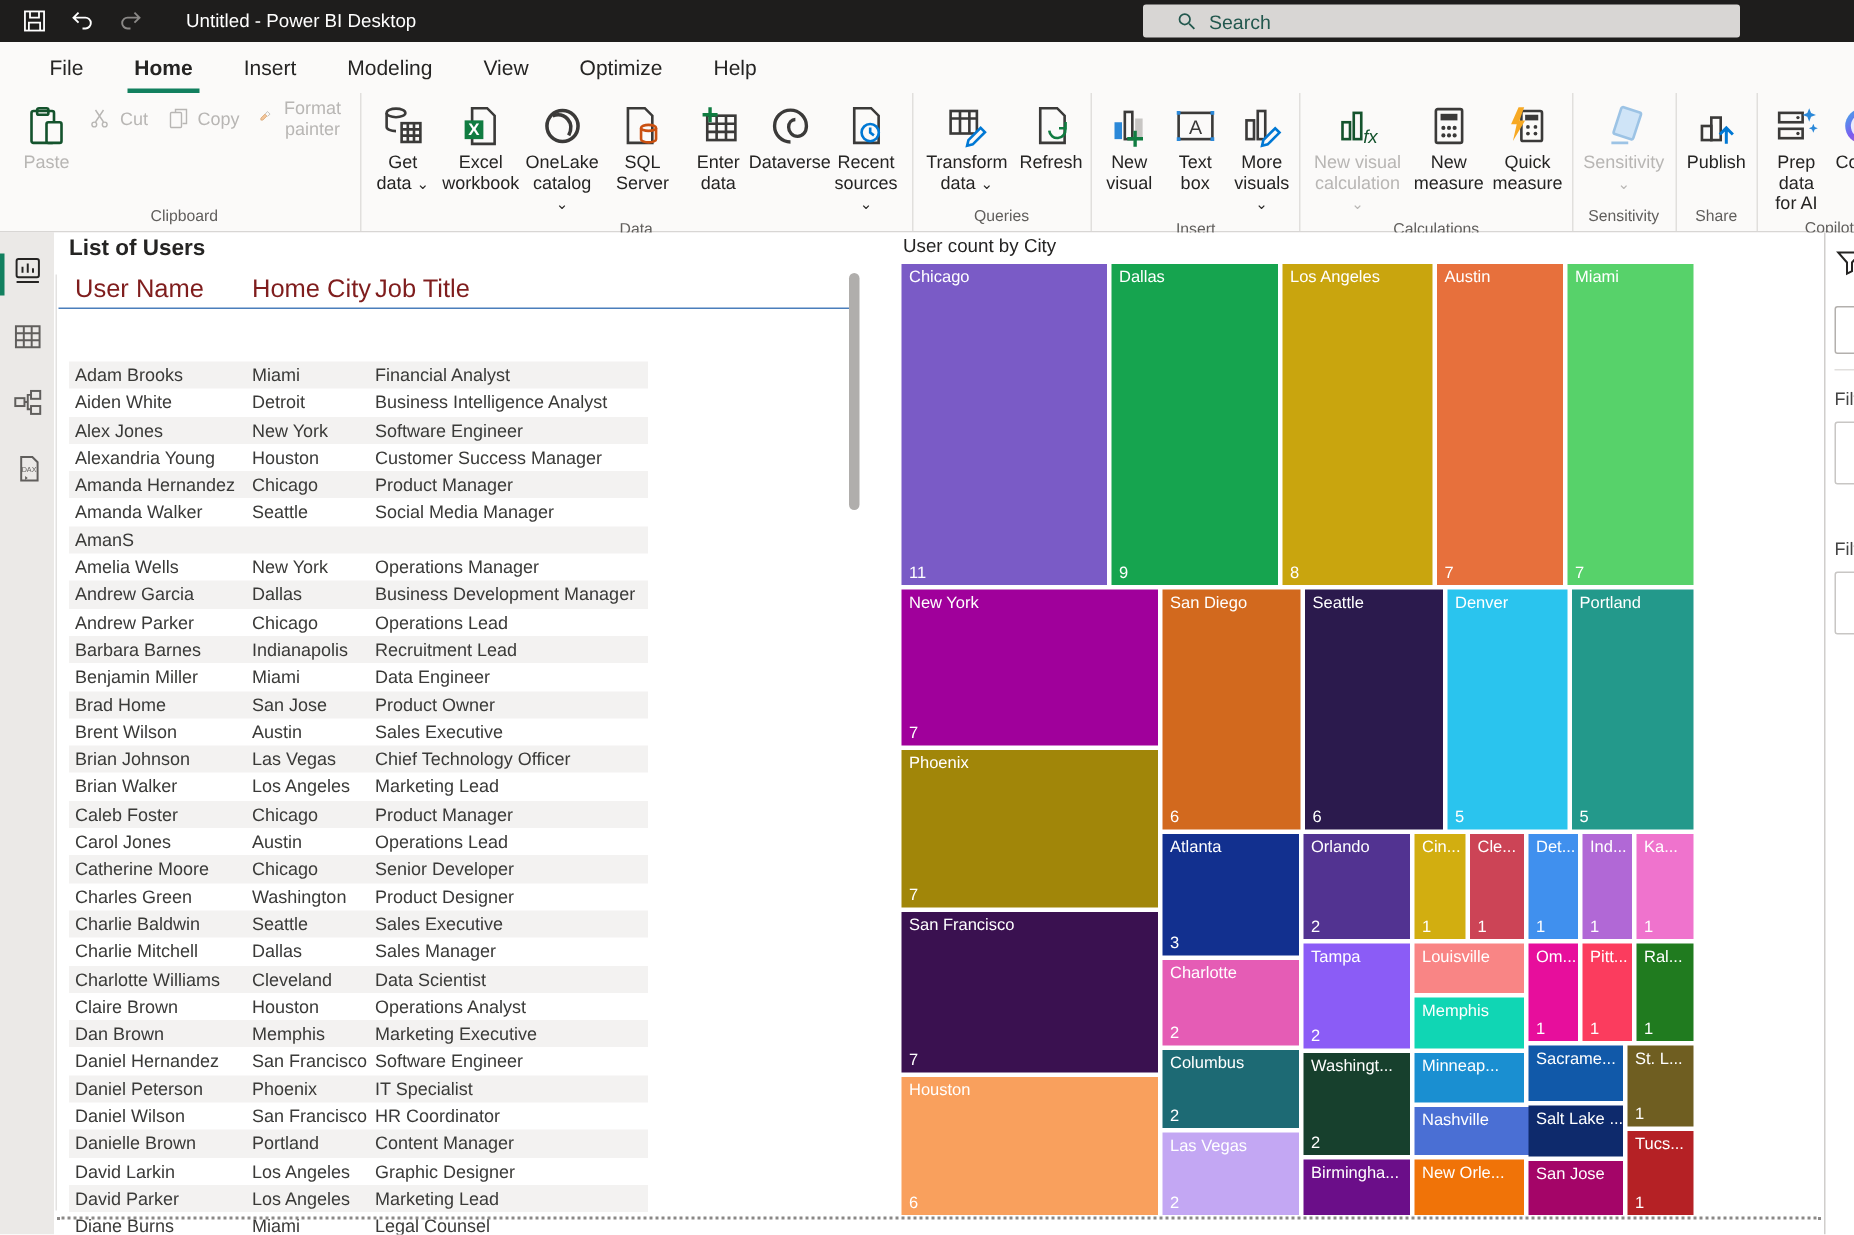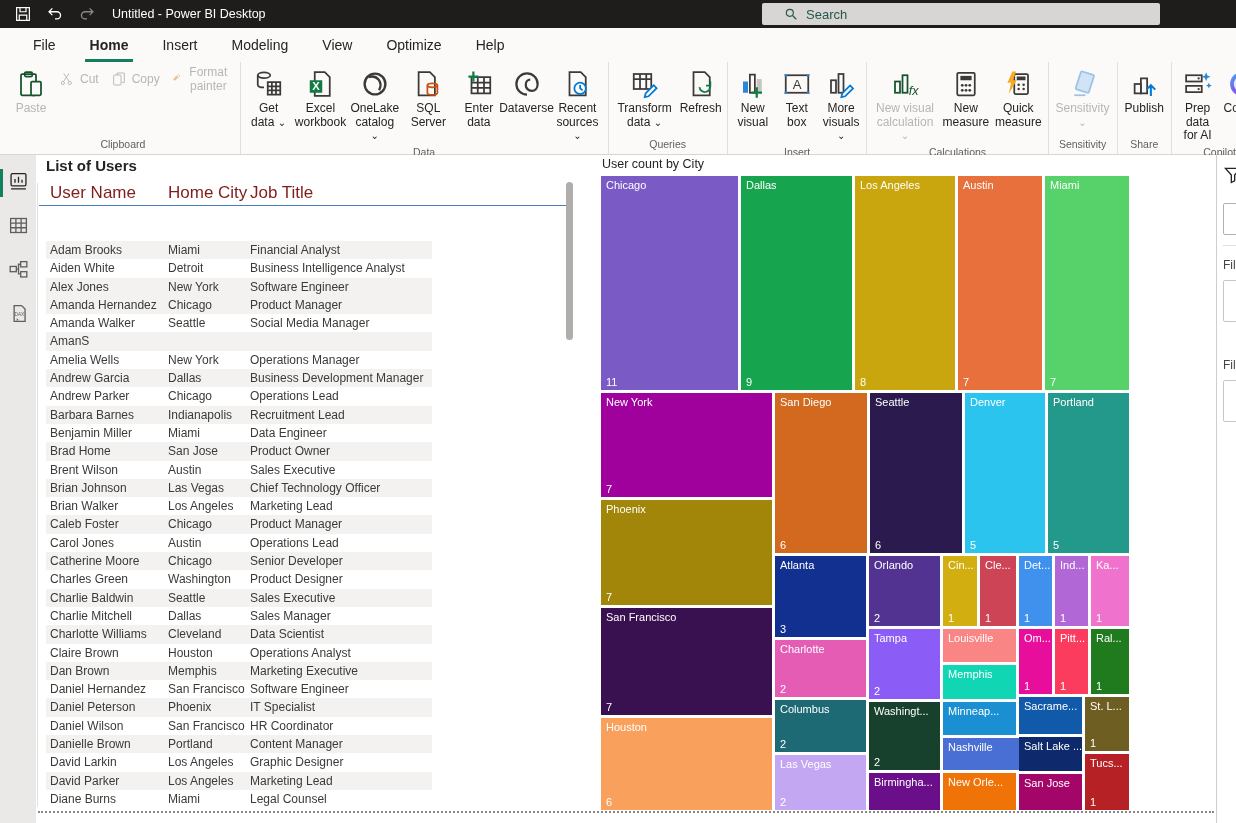--- a/index.html
+++ b/index.html
@@ -4,21 +4,21 @@
 <style>
   * { box-sizing: border-box; margin: 0; padding: 0; }
   html, body { width: 1236px; height: 823px; overflow: hidden; background: #fff;
     font-family: "Liberation Sans", sans-serif; }
 
   
   .titlebar { position: relative; height: 28px; background: #1e1d1c; color: #fff;
     display: flex; align-items: center; }
   .tb-icon { width: 18px; height: 18px; margin-left: 14px; color: #fff; flex: none; }
   .tb-icon.dim { color: #8a8886; }
-  .tb-title { margin-left: 16px; font-size: 12.5px; color: #fff; }
+  .tb-title { margin-left: 28px; font-size: 12.5px; color: #fff; }
   .tb-search { position: absolute; left: 762px; top: 3px; width: 398px; height: 22px;
     background: #d8d6d4; border-radius: 2px; display: flex; align-items: center;
     color: #23584e; font-size: 13px; cursor: text; }
   .tb-search svg { width: 14px; height: 14px; margin: 0 8px 0 22px; }
 
   
   .menubar { height: 34px; background: #fbfaf9; display: flex; align-items: stretch; padding-left: 16px; }
   .menu-item { padding: 0 17px; font-size: 14px; color: #252423; display: flex; align-items: center;
     position: relative; cursor: pointer; }
   .menu-item.active { font-weight: bold; }
@@ -413,20 +413,21 @@
 
     <div class="table-visual">
       <div class="tv-title">List of Users</div>
       <div class="tbl-leftline"></div>
       <div class="tbl-header" id="tblHeader"><span class="c0">User Name</span><span class="c1">Home City</span><span class="c2">Job Title</span></div>
       <div class="tbl-underline"></div>
       <div class="tbl-rows" id="tblRows">
           <div class="trow striped"><span class="c0">Adam Brooks</span><span class="c1">Miami</span><span class="c2">Financial Analyst</span></div>
           <div class="trow"><span class="c0">Aiden White</span><span class="c1">Detroit</span><span class="c2">Business Intelligence Analyst</span></div>
           <div class="trow striped"><span class="c0">Alex Jones</span><span class="c1">New York</span><span class="c2">Software Engineer</span></div>
+          <div class="trow"><span class="c0">Alexandria Young</span><span class="c1">Houston</span><span class="c2">Customer Success Manager</span></div>
           <div class="trow striped"><span class="c0">Amanda Hernandez</span><span class="c1">Chicago</span><span class="c2">Product Manager</span></div>
           <div class="trow"><span class="c0">Amanda Walker</span><span class="c1">Seattle</span><span class="c2">Social Media Manager</span></div>
           <div class="trow striped"><span class="c0">AmanS</span><span class="c1"></span><span class="c2"></span></div>
           <div class="trow"><span class="c0">Amelia Wells</span><span class="c1">New York</span><span class="c2">Operations Manager</span></div>
           <div class="trow striped"><span class="c0">Andrew Garcia</span><span class="c1">Dallas</span><span class="c2">Business Development Manager</span></div>
           <div class="trow"><span class="c0">Andrew Parker</span><span class="c1">Chicago</span><span class="c2">Operations Lead</span></div>
           <div class="trow striped"><span class="c0">Barbara Barnes</span><span class="c1">Indianapolis</span><span class="c2">Recruitment Lead</span></div>
           <div class="trow"><span class="c0">Benjamin Miller</span><span class="c1">Miami</span><span class="c2">Data Engineer</span></div>
           <div class="trow striped"><span class="c0">Brad Home</span><span class="c1">San Jose</span><span class="c2">Product Owner</span></div>
           <div class="trow"><span class="c0">Brent Wilson</span><span class="c1">Austin</span><span class="c2">Sales Executive</span></div>

